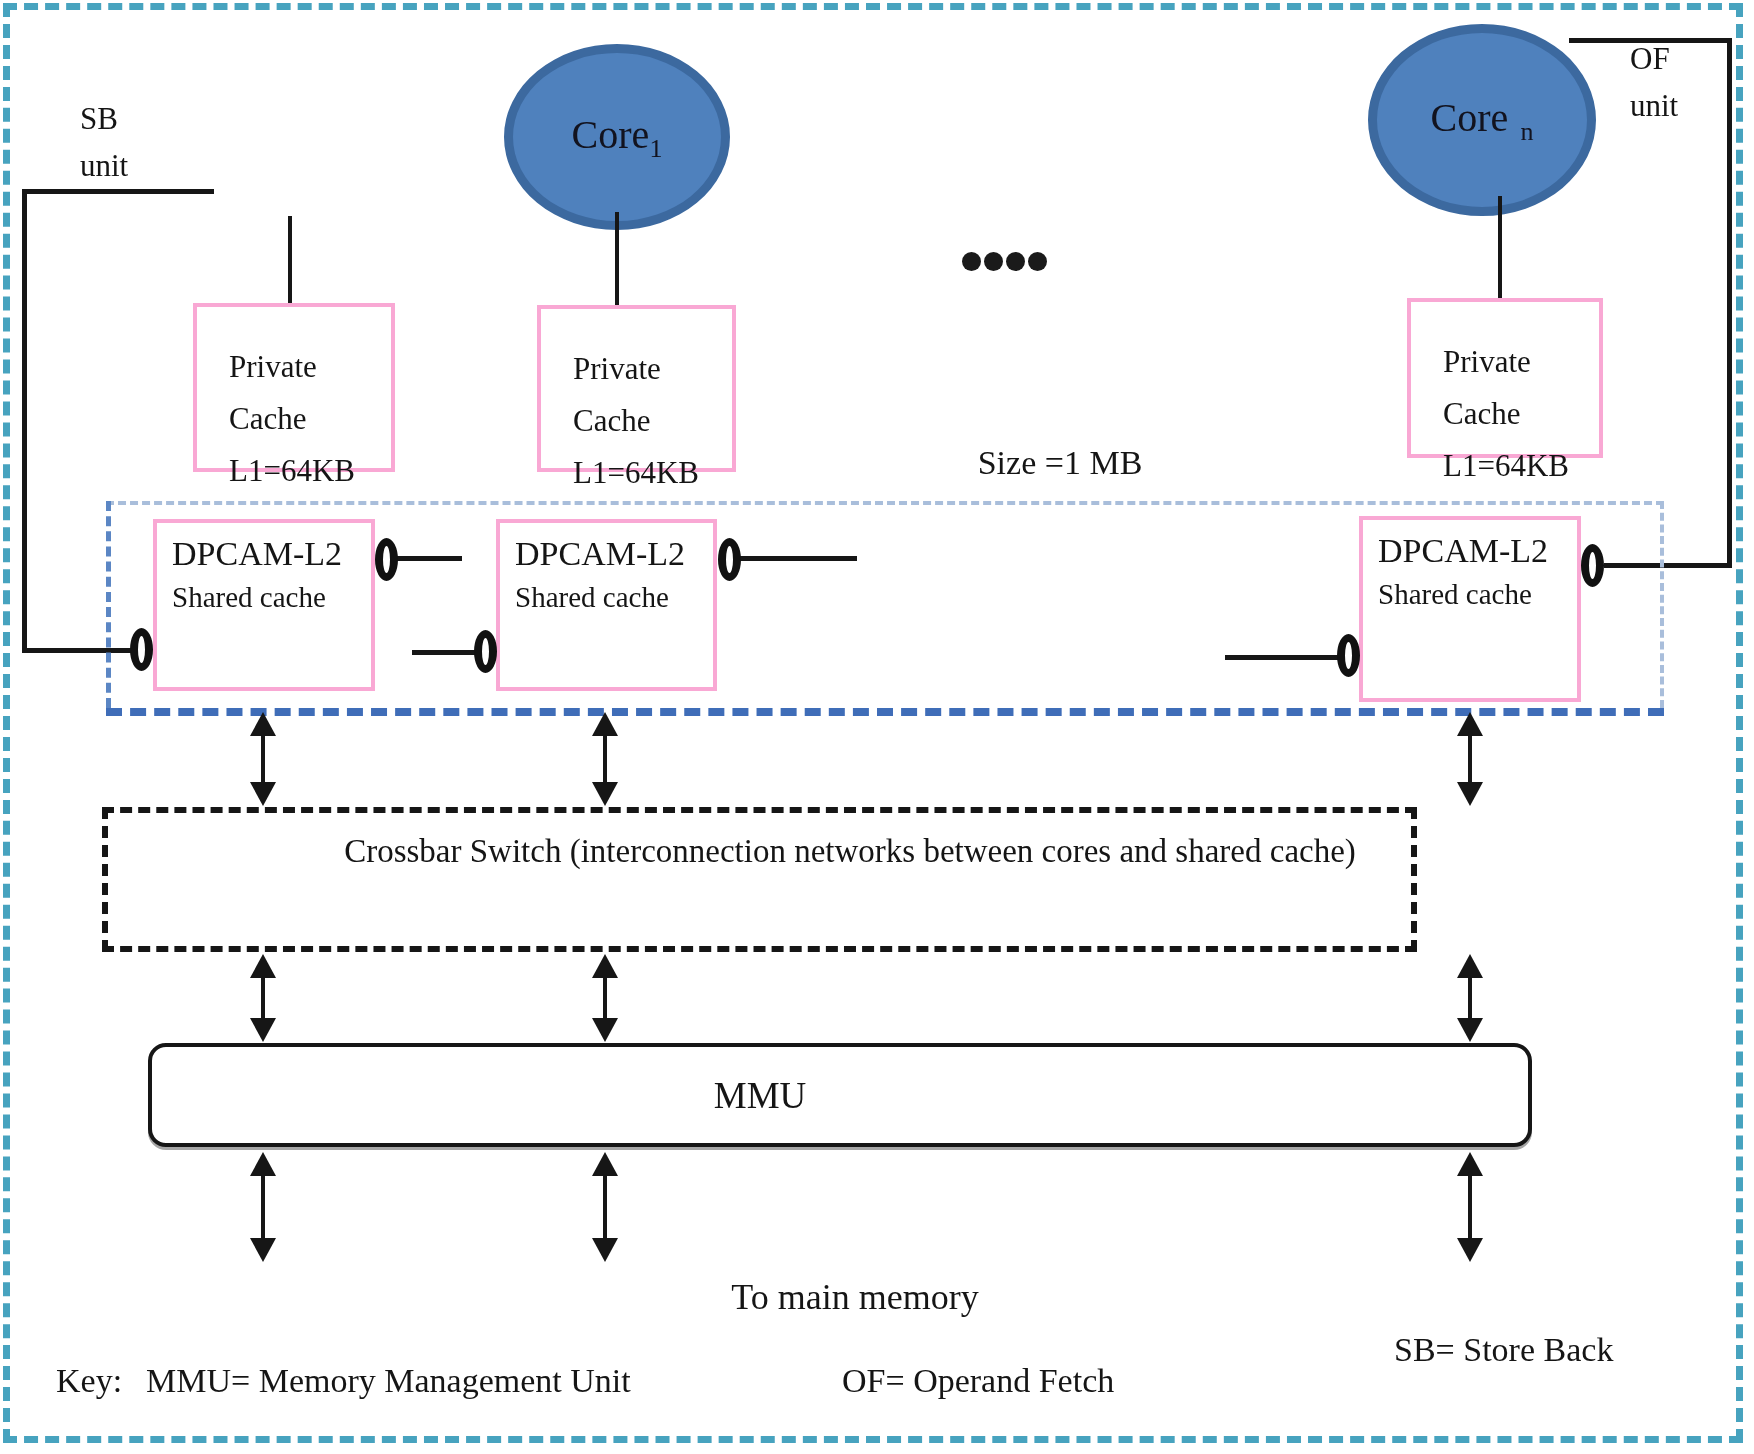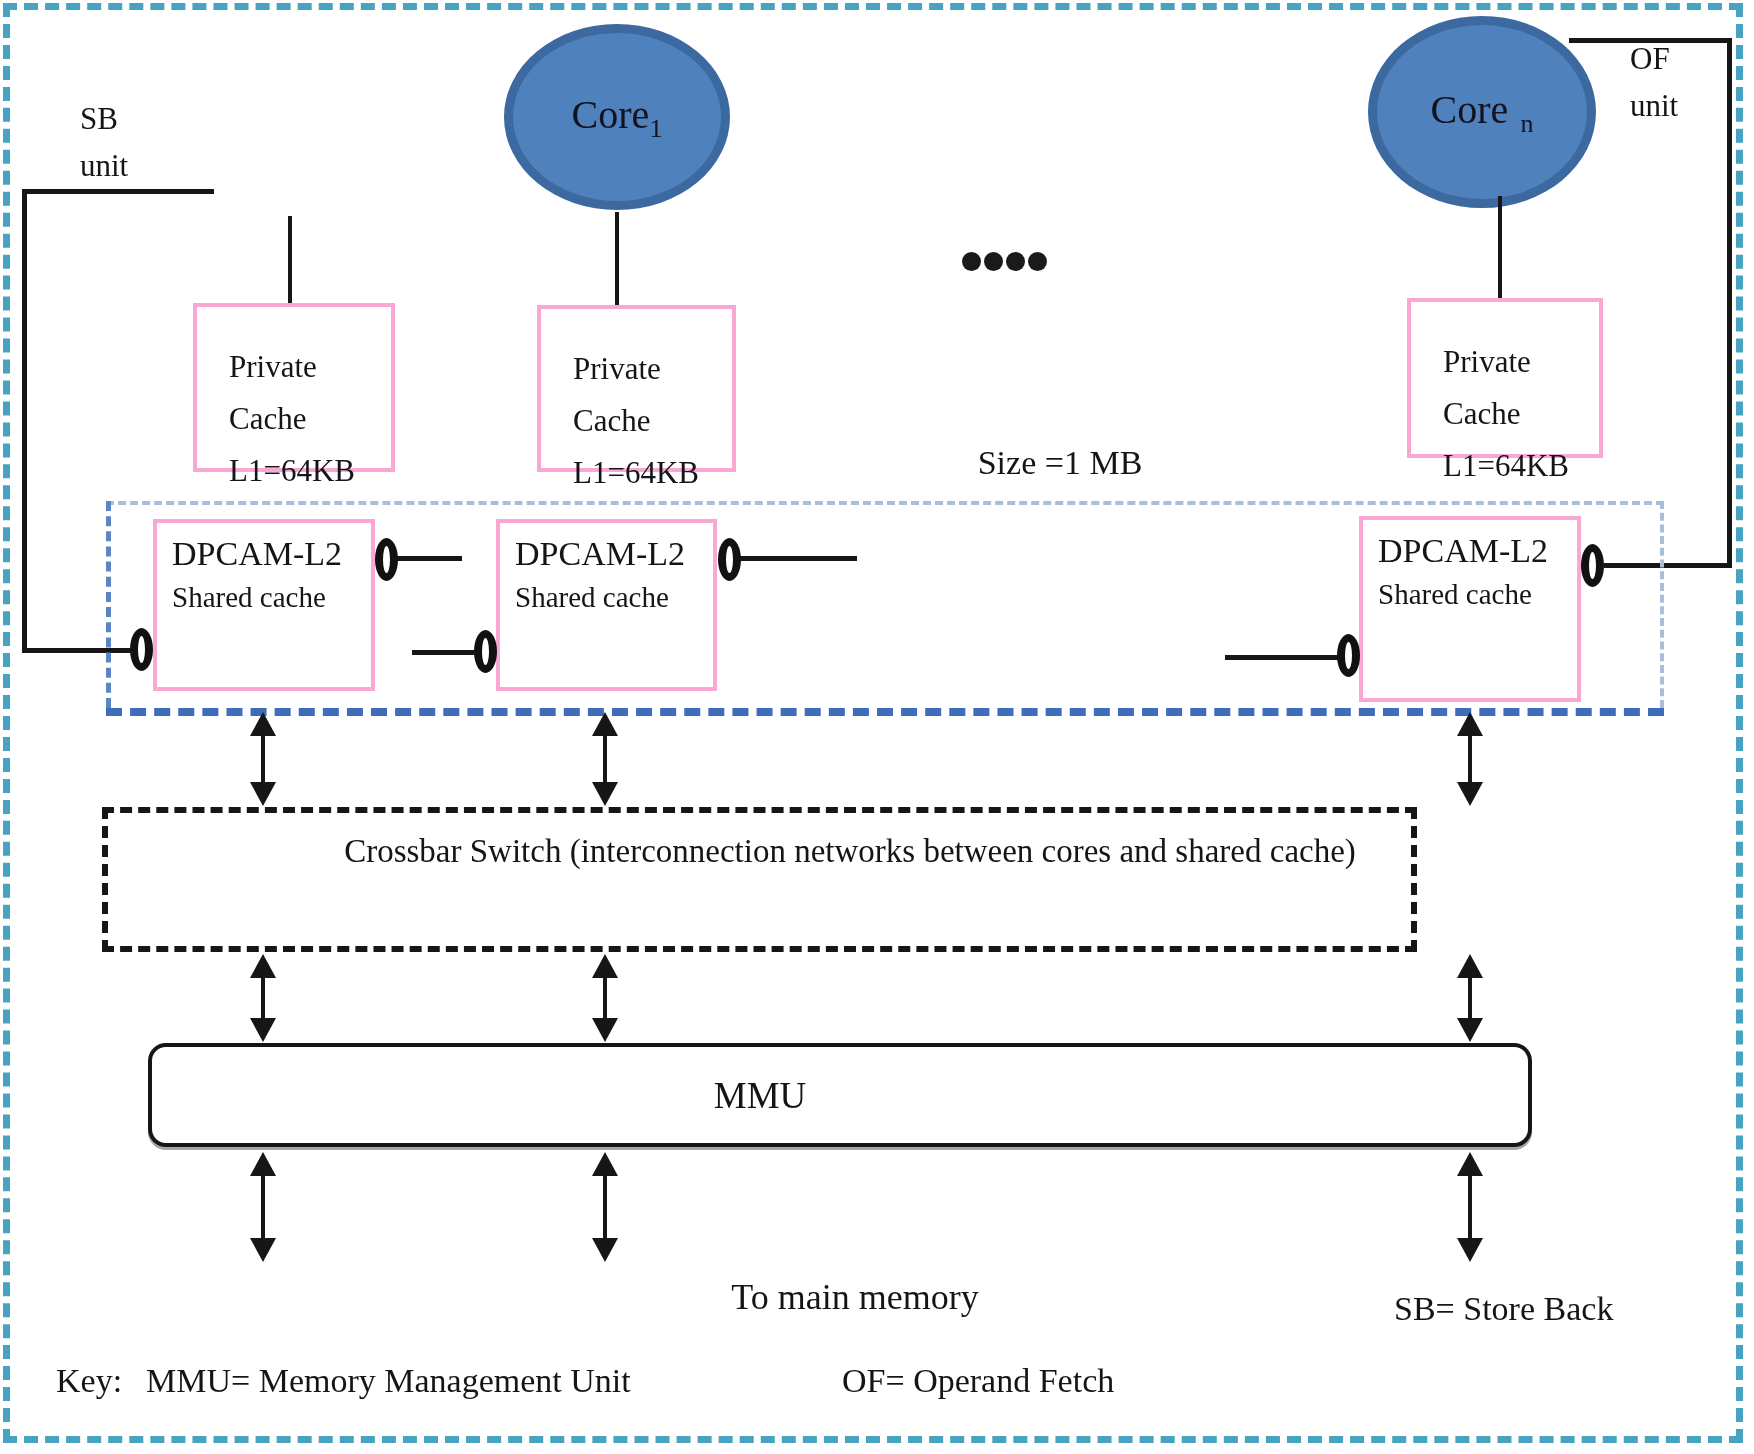--- a/index.html
+++ b/index.html
@@ -68,24 +68,24 @@
   <div class="abs sidelabel" style="left:80px;top:96px;">
     <div>SB</div>
     <div>unit</div>
   </div>
 
   <div class="abs sidelabel" style="left:1630px;top:36px;">
     <div>OF</div>
     <div>unit</div>
   </div>
 
-  <div class="abs core" style="left:504px;top:24px;width:226px;height:186px;">
+  <div class="abs core" style="left:504px;top:44px;width:226px;height:186px;">
     <span><span>Core</span><sub>1</sub></span>
   </div>
-  <div class="abs core" style="left:1368px;top:16px;width:228px;height:192px;">
+  <div class="abs core" style="left:1368px;top:24px;width:228px;height:192px;">
     <span><span>Core</span><sub style="margin-left:12px;">n</sub></span>
   </div>
 
   <div class="abs" id="dots" style="left:962px;top:252px;">
     <span></span>
       <span></span>
       <span></span>
       <span></span>
   </div>
 
@@ -201,15 +201,15 @@
       <div class="head-up"></div>
       <div class="shaft"></div>
       <div class="head-down"></div>
     </div>
 
   <div class="abs bottom-label" style="left:705px;top:1276px;width:300px;text-align:center;">To main memory</div>
 
   <div class="abs key-text" style="left:56px;top:1362px;">Key:</div>
   <div class="abs key-text" style="left:146px;top:1362px;">MMU= Memory Management Unit</div>
   <div class="abs key-text" style="left:842px;top:1362px;">OF= Operand Fetch</div>
-  <div class="abs key-text" style="left:1394px;top:1290px;">SB= Store Back</div>
+  <div class="abs key-text" style="left:1394px;top:1331px;">SB= Store Back</div>
 
 </div>
 
 </body></html>

